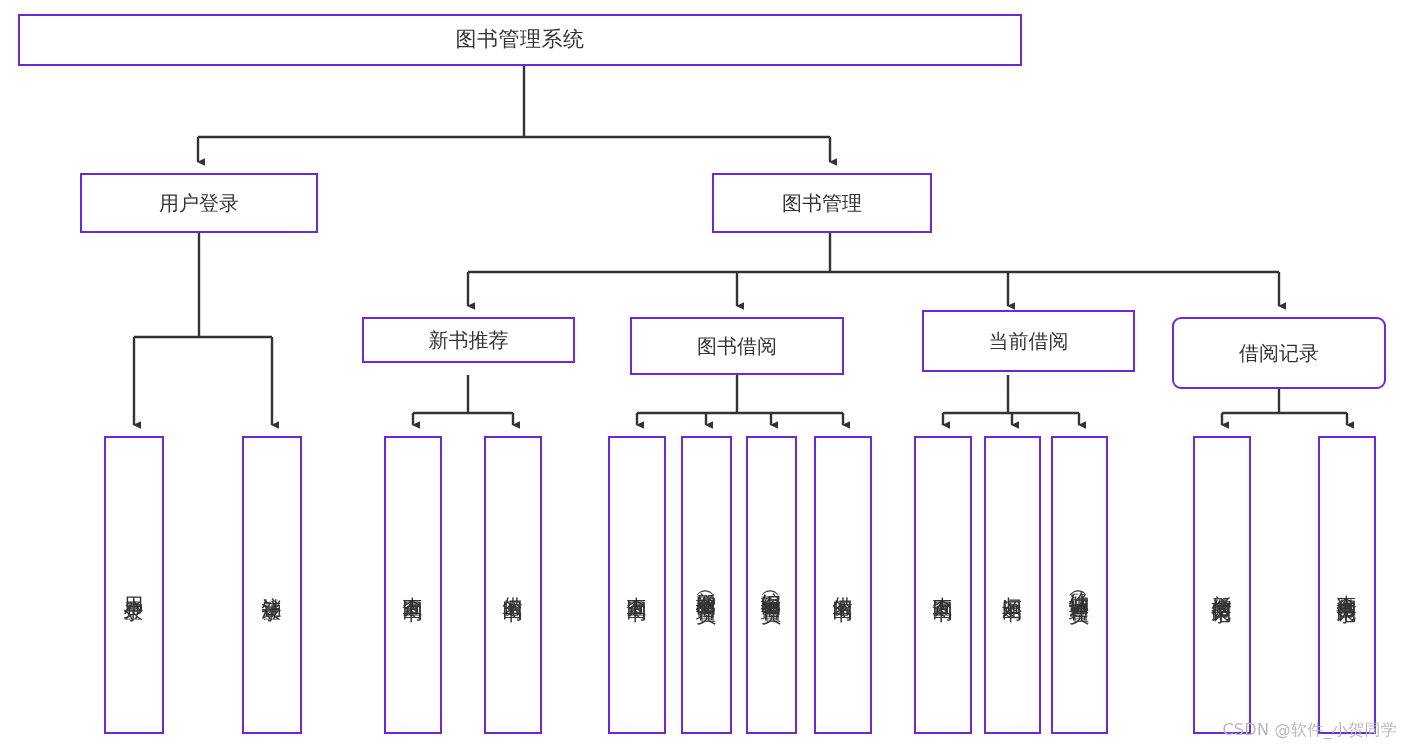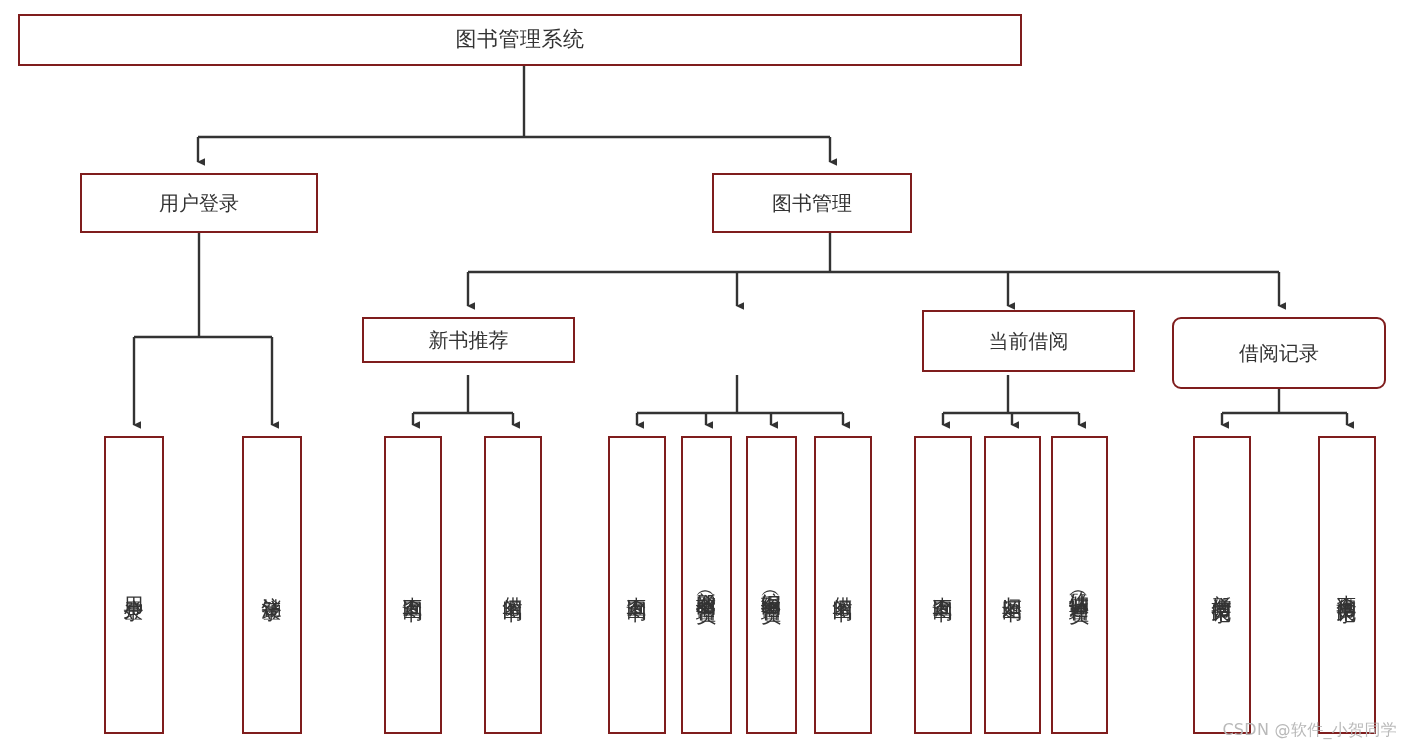--- a/index.html
+++ b/index.html
@@ -21,21 +21,21 @@
     left: 0;
     top: 0;
     width: 1405px;
     height: 747px;
     pointer-events: none;
   }
   .node {
     position: absolute;
     box-sizing: border-box;
     background: #ffffff;
-    border: 2px solid #7f1d1d;
+    border: 2px solid #6d28d9;
     display: flex;
     align-items: center;
     justify-content: center;
     color: #333333;
   }
   .node-label {
     display: block;
     text-align: center;
     color: #333333;
     line-height: 1.12;
@@ -137,27 +137,30 @@
     </g>
   </svg>
 
   <div class="node level-1" style="left:18px; top:14px; width:1004px; height:52px;">
     <span class="node-label">图书管理系统</span>
   </div>
 
   <div class="node level-2" style="left:80px; top:173px; width:238px; height:60px;">
     <span class="node-label">用户登录</span>
   </div>
-  <div class="node level-2" style="left:712px; top:173px; width:200px; height:60px;">
+  <div class="node level-2" style="left:712px; top:173px; width:220px; height:60px;">
     <span class="node-label">图书管理</span>
   </div>
 
   <div class="node level-3" style="left:362px; top:317px; width:213px; height:46px;">
     <span class="node-label">新书推荐</span>
   </div>
+  <div class="node level-3" style="left:630px; top:317px; width:214px; height:58px;">
+    <span class="node-label">图书借阅</span>
+  </div>
   <div class="node level-3" style="left:902px; top:310px; width:213px; height:62px;margin-left:20px;">
     <span class="node-label">当前借阅</span>
   </div>
   <div class="node level-3" style="left:1172px; top:317px; width:214px; height:72px;border-radius:9px;">
     <span class="node-label">借阅记录</span>
   </div>
 
   <div class="node level-4" style="left:104px; top:436px; width:60px; height:298px;">
     <span class="node-label">用户登录</span>
   </div>

